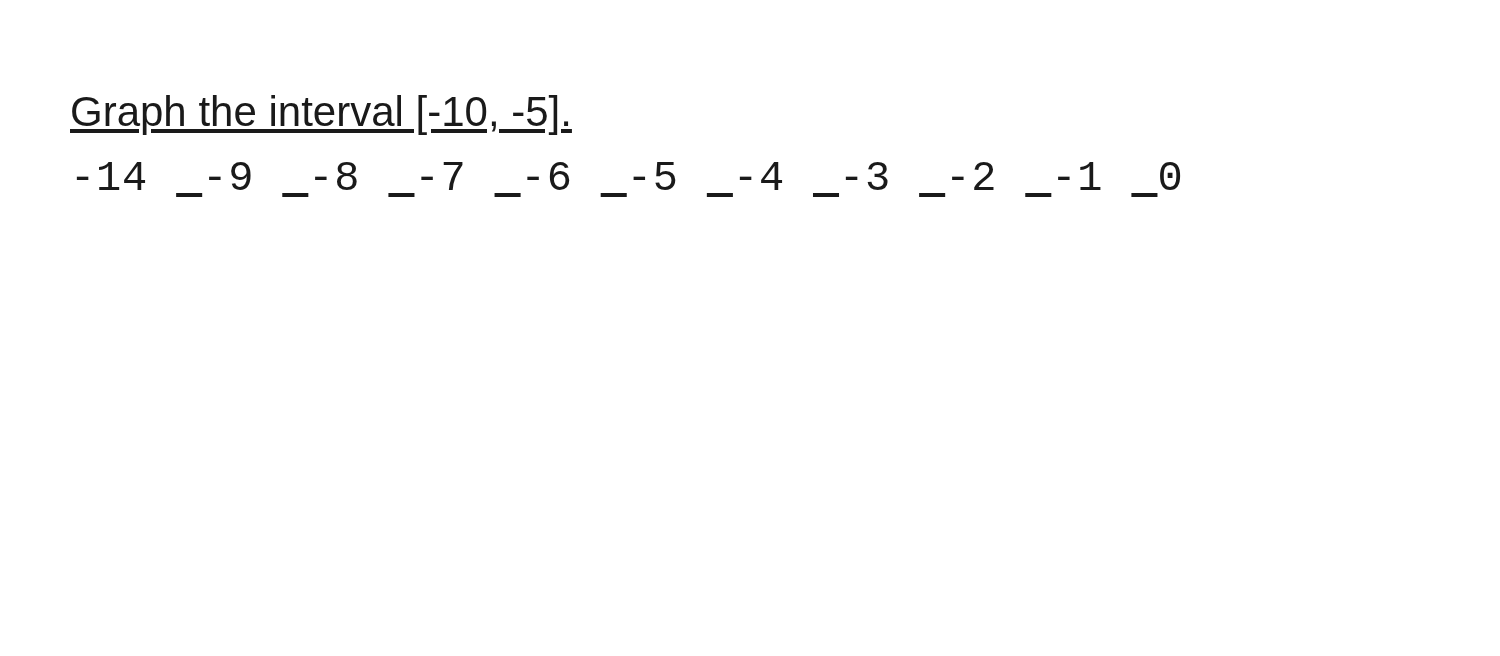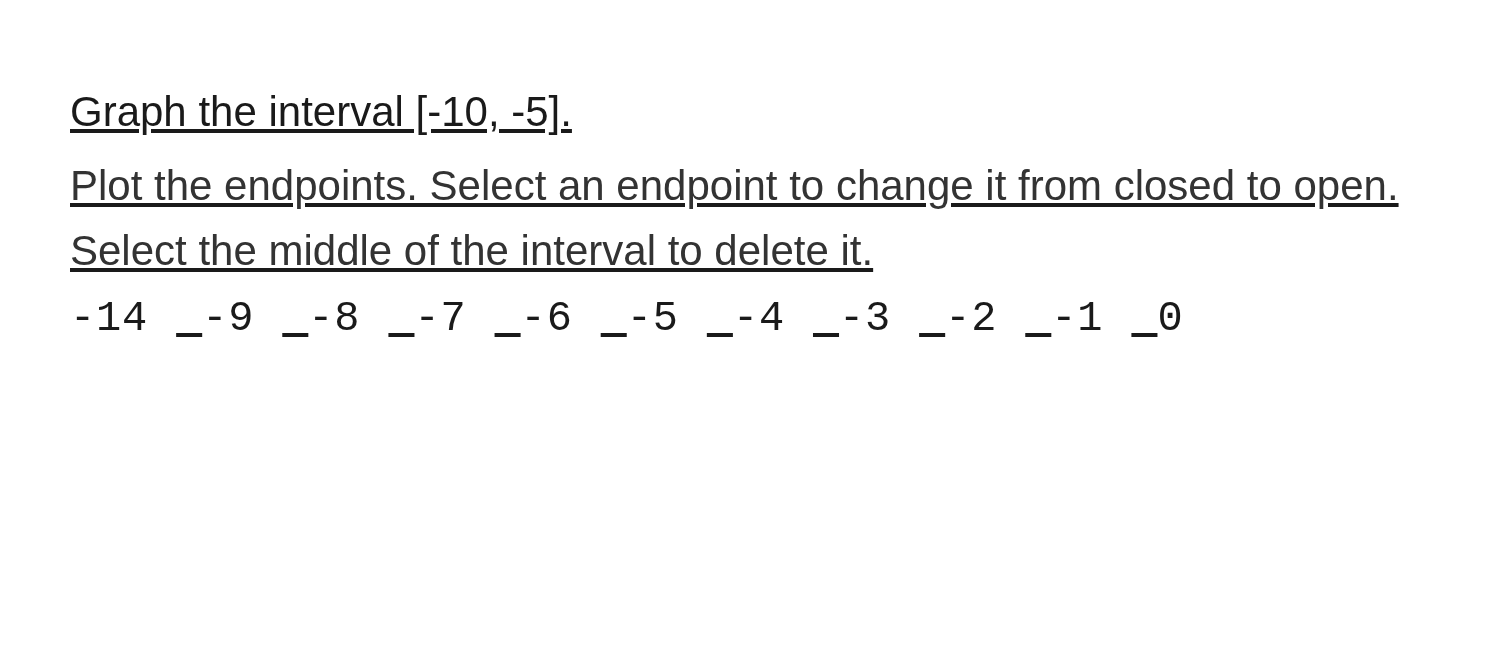--- a/index.html
+++ b/index.html
@@ -41,21 +41,20 @@
     .number-line span {
       display: inline-block;
       margin-right: 28px;
     }
   </style>
 </head>
 <body>
 
 <div class="content">
   <div class="question-title">Graph the interval [-10, -5].</div>
-  <div class="instructions">Plot the endpoints. Select an endpoint to change it from closed to open. Select the middle of the interval to delete it.</div>
   <div class="number-line">
     <span>-14</span>
     <span>-9</span>
     <span>-8</span>
     <span>-7</span>
     <span>-6</span>
     <span>-5</span>
     <span>-4</span>
     <span>-3</span>
     <span>-2</span>

